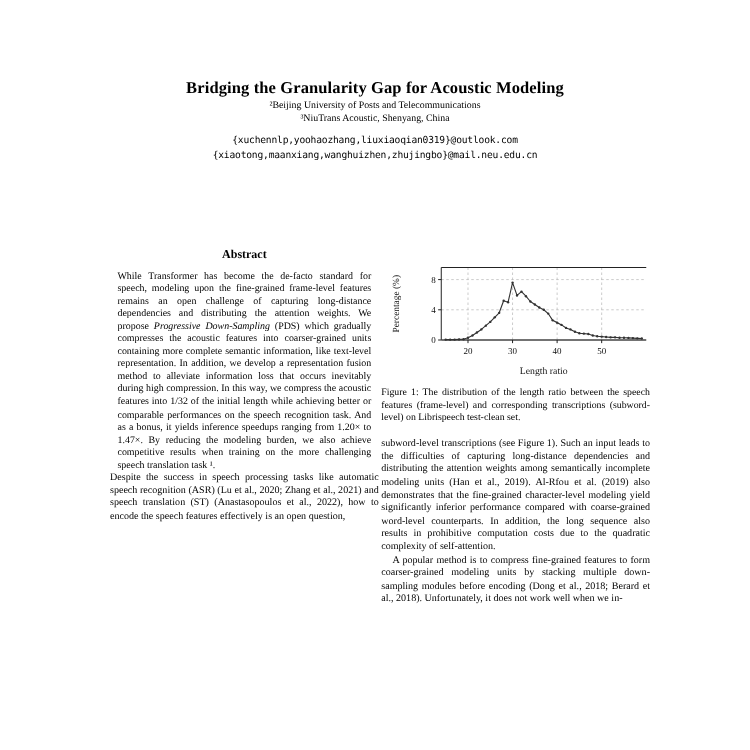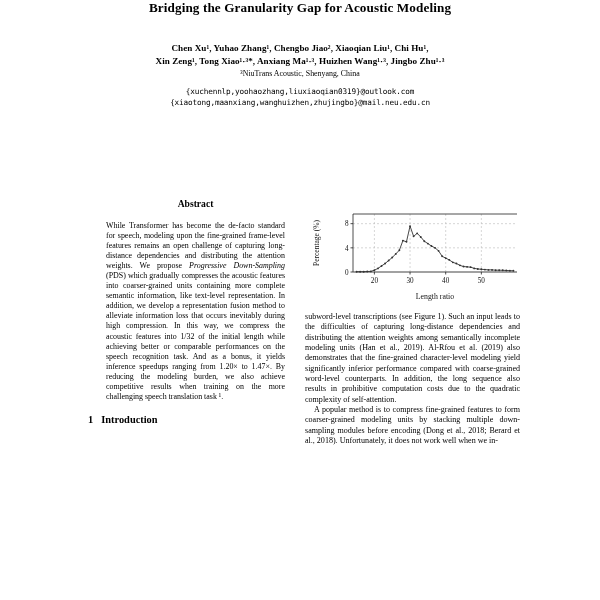--- a/index.html
+++ b/index.html
@@ -20,20 +20,21 @@
     height: 600px;
     padding: 0;
     box-sizing: border-box;
   }
   .title {
     text-align: center;
     font-weight: bold;
     font-size: 13.2px;
     letter-spacing: 0.1px;
     margin: 0;
+    padding-top: 62px;
   }
   .authors {
     text-align: center;
     font-weight: bold;
     font-size: 9.1px;
     line-height: 13.2px;
     margin-top: 26px;
     letter-spacing: 0.05px;
   }
   .affil {
@@ -79,21 +80,21 @@
     font-size: 10.4px;
     margin: 11px 0 6px 0;
   }
   .sec-head .num { margin-right: 8px; }
 
   .abstract-body {
     font-size: 7.95px;
     line-height: 10.05px;
     text-align: justify;
     text-justify: inter-word;
-    margin: 12px;
+    margin: 0;
     padding: 0 6px;
     hyphens: none;
   }
   .body-p {
     font-size: 8.05px;
     line-height: 10.35px;
     text-align: justify;
     margin: 0;
   }
   .body-p.indent { text-indent: 9px; }
@@ -120,44 +121,41 @@
     margin-top: 11px;
   }
 </style>
 </head>
 <body>
 
 <div class="page">
 
   <h1 class="title">Bridging the Granularity Gap for Acoustic Modeling</h1>
 
-  <div class="authors">
-    <div>Chen Xu¹, Yuhao Zhang¹, Chengbo Jiao², Xiaoqian Liu¹, Chi Hu¹,</div>
-    <div>Xin Zeng¹, Tong Xiao¹·³*, Anxiang Ma¹·³, Huizhen Wang¹·³, Jingbo Zhu¹·³</div>
-  </div>
 
   <div class="affil">
+    <div>²Beijing University of Posts and Telecommunications</div>
     <div>³NiuTrans Acoustic, Shenyang, China</div>
   </div>
 
   <div class="emails">
     <div>{xuchennlp,yoohaozhang,liuxiaoqian0319}@outlook.com</div>
     <div>{xiaotong,maanxiang,wanghuizhen,zhujingbo}@mail.neu.edu.cn</div>
   </div>
 
   <div class="columns">
 
     <div class="col-left">
 
       <div class="sec-head-center">Abstract</div>
 
       <p class="abstract-body"><span>While Transformer has become the de-facto standard for speech, modeling upon the fine-grained frame-level features remains an open challenge of capturing long-distance dependencies and distributing the attention weights. We propose </span><span class="it">Progressive Down-Sampling</span><span> (PDS) which gradually compresses the acoustic features into coarser-grained units containing more complete semantic information, like text-level representation. In addition, we develop a representation fusion method to alleviate information loss that occurs inevitably during high compression. In this way, we compress the acoustic features into 1/32 of the initial length while achieving better or comparable performances on the speech recognition task. And as a bonus, it yields inference speedups ranging from 1.20× to 1.47×. By reducing the modeling burden, we also achieve competitive results when training on the more challenging speech translation task ¹.</span></p>
 
-      <div class="sec-head"><span class="num">1</span><span>Introduction</span></div>
-
+
+      <p class="body-p">Despite the success in speech processing tasks like automatic speech recognition (ASR) (Lu et al., 2020; Zhang et al., 2021) and speech translation (ST) (Anastasopoulos et al., 2022), how to encode the speech features effectively is an open question,</p>
 
     </div>
 
     <div class="col-right">
 
       <div class="figure-wrap">
         <div class="chart-area">
           <svg class="chart-svg" id="chart-svg" width="215" height="103" viewBox="0 0 215 103">
               <line x1="48" y1="49.83333333333333" x2="212" y2="49.83333333333333" stroke="#bbbbbb" stroke-width="0.6" stroke-dasharray="2,2"></line>
               <line x1="48" y1="25.666666666666664" x2="212" y2="25.666666666666664" stroke="#bbbbbb" stroke-width="0.6" stroke-dasharray="2,2"></line>
@@ -225,20 +223,21 @@
               <circle cx="190.6086956521739" cy="72.1875" r="0.95" fill="#333333"></circle>
               <circle cx="194.17391304347825" cy="72.1875" r="0.95" fill="#333333"></circle>
               <circle cx="197.7391304347826" cy="72.30833333333334" r="0.95" fill="#333333"></circle>
               <circle cx="201.30434782608697" cy="72.48958333333333" r="0.95" fill="#333333"></circle>
               <circle cx="204.8695652173913" cy="72.67083333333333" r="0.95" fill="#333333"></circle>
               <circle cx="208.43478260869566" cy="72.79166666666667" r="0.95" fill="#333333"></circle>
               <text x="130" y="101" text-anchor="middle" font-size="7.8" font-family="&quot;Liberation Serif&quot;, serif" fill="#111">Length ratio</text>
               <text x="0" y="0" text-anchor="middle" font-size="7.5" font-family="&quot;Liberation Serif&quot;, serif" fill="#111" transform="translate(14,45) rotate(-90)">Percentage (%)</text>
             </svg>
         </div>
+        <div class="fig-caption">Figure 1: The distribution of the length ratio between the speech features (frame-level) and corresponding transcriptions (subword-level) on Librispeech test-clean set.</div>
       </div>
 
       <p class="body-p after-fig">subword-level transcriptions (see Figure 1). Such an input leads to the difficulties of capturing long-distance dependencies and distributing the attention weights among semantically incomplete modeling units (Han et al., 2019). Al-Rfou et al. (2019) also demonstrates that the fine-grained character-level modeling yield significantly inferior performance compared with coarse-grained word-level counterparts. In addition, the long sequence also results in prohibitive computation costs due to the quadratic complexity of self-attention.</p>
       <p class="body-p indent">A popular method is to compress fine-grained features to form coarser-grained modeling units by stacking multiple down-sampling modules before encoding (Dong et al., 2018; Berard et al., 2018). Unfortunately, it does not work well when we in-</p>
 
     </div>
 
   </div>
 </div>
 

